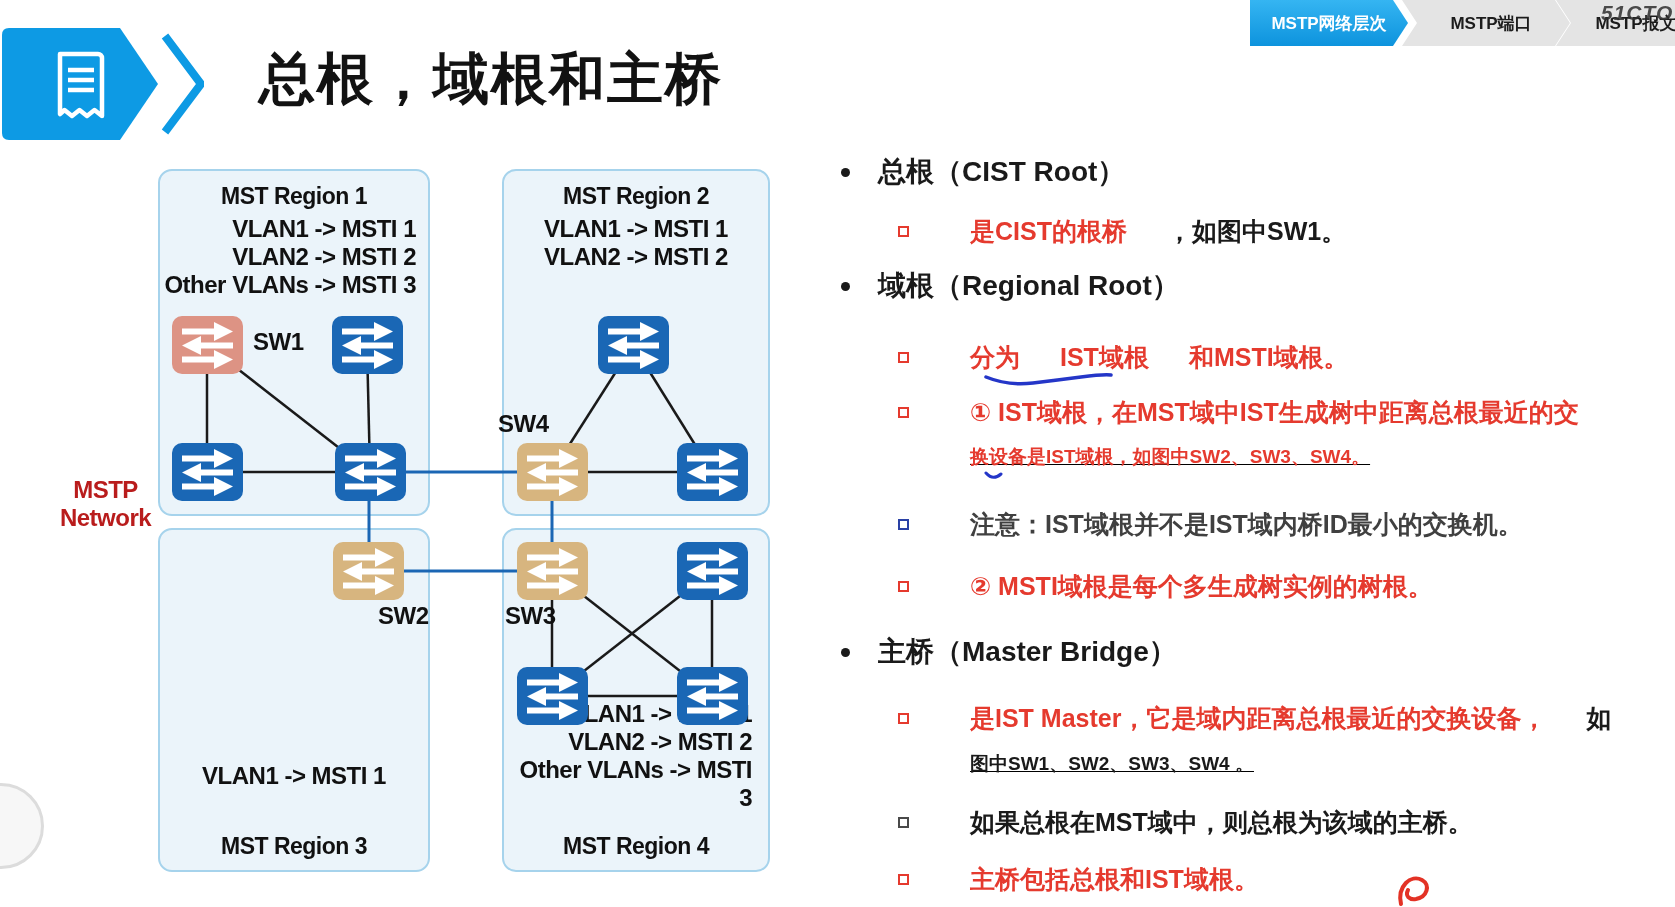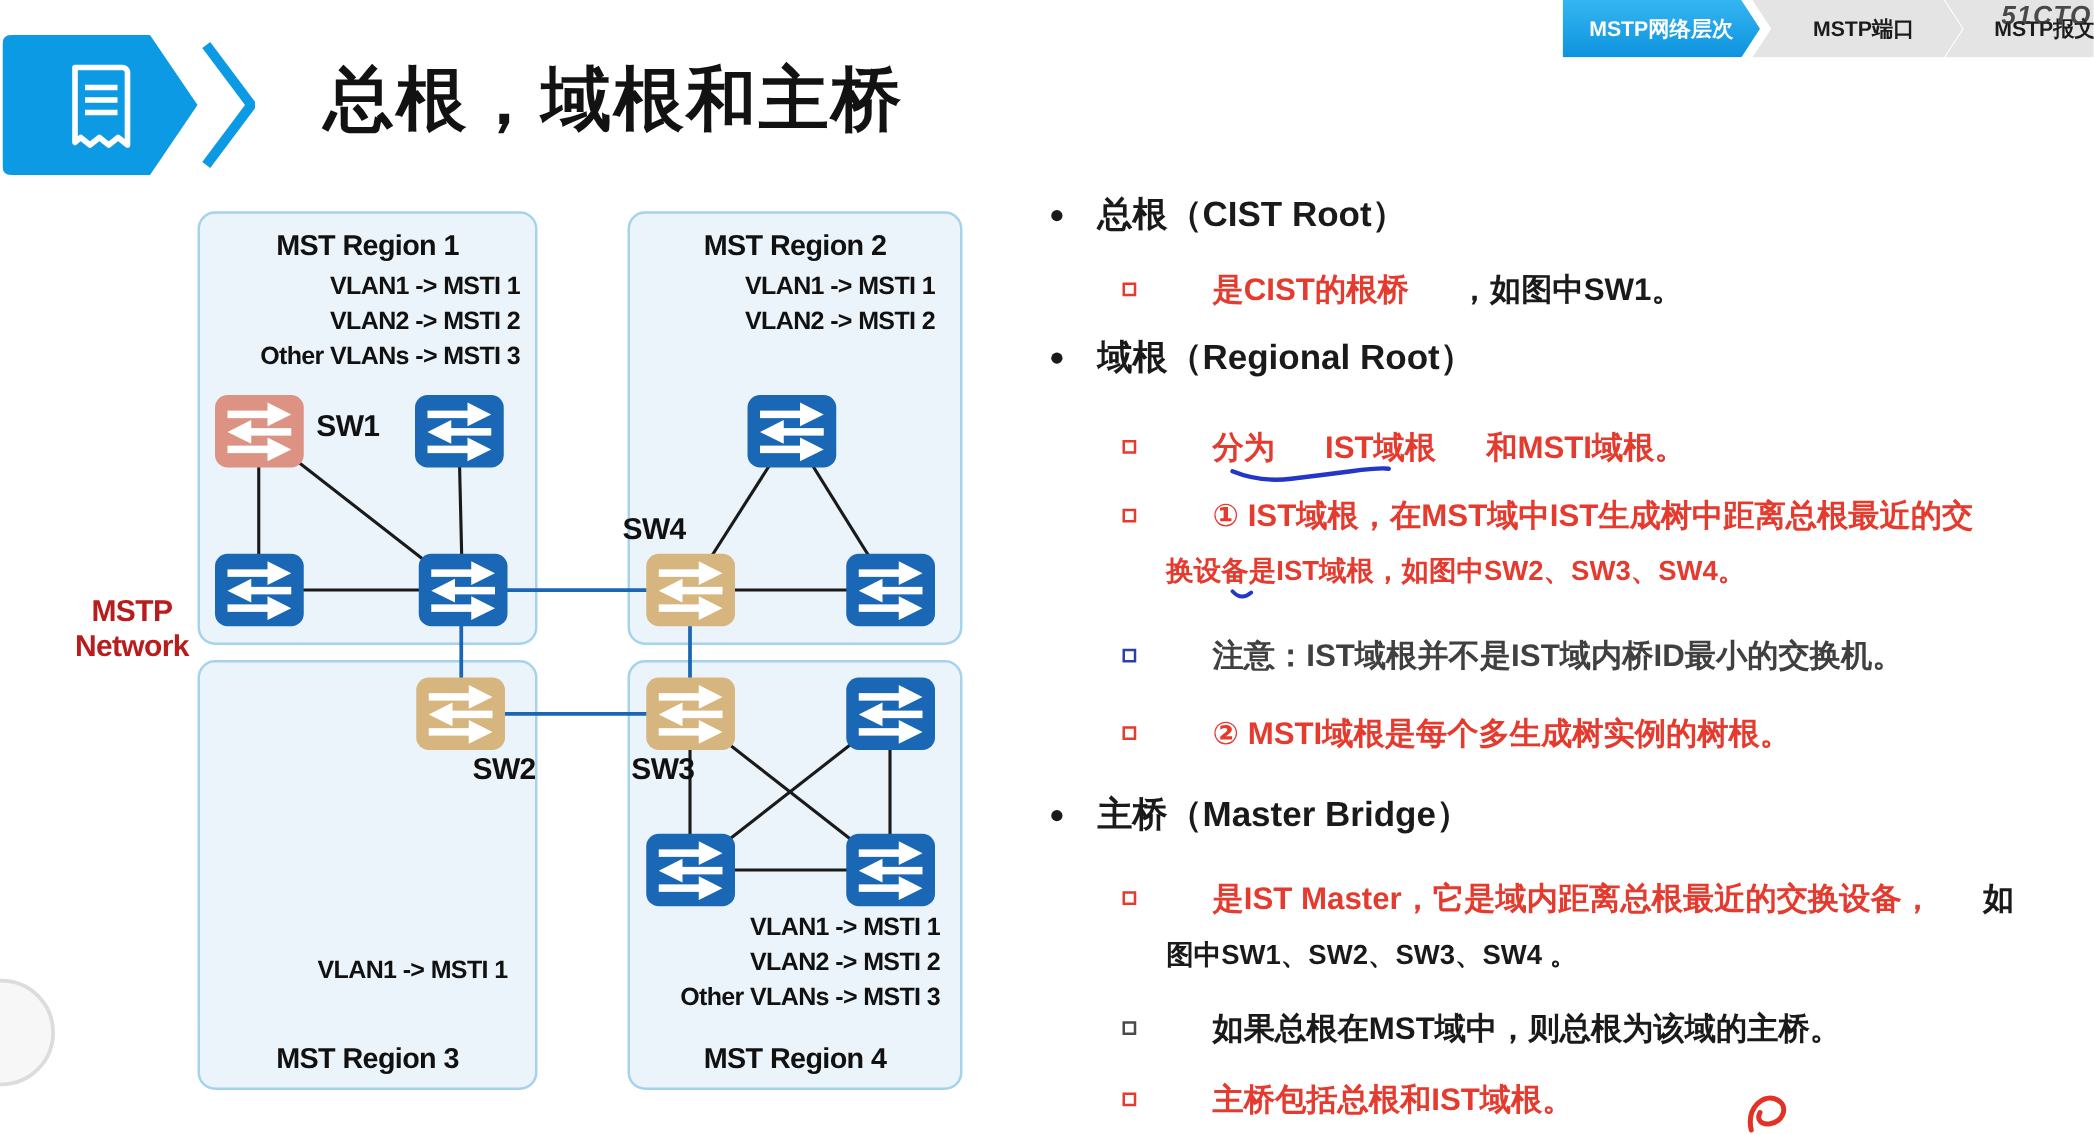--- a/index.html
+++ b/index.html
@@ -19,42 +19,42 @@
   
   .banner{position:absolute;left:2px;top:28px;}
   .page-title{position:absolute;left:215px;top:42px;font-size:56px;font-weight:800;color:#121212;
        letter-spacing:2px;white-space:nowrap;margin-left:44px;}
 
   
   .region{position:absolute;background:#ebf4fa;border:2px solid #a6d3ec;border-radius:14px;box-sizing:border-box;}
   .region-title{position:absolute;top:12px;left:0;width:100%;text-align:center;
        font-size:23px;font-weight:700;color:#111;letter-spacing:-0.5px;}
   .region-title.at-bottom{top:auto;bottom:10px;margin-top:19px;}
-  .mappings{position:absolute;font-size:20px;font-weight:700;color:#111;line-height:28px;letter-spacing:-0.5px;margin-left:36px;}
+  .mappings{position:absolute;font-size:24px;font-weight:700;color:#111;line-height:28px;letter-spacing:-0.5px;}
   .map-r{right:12px;top:44px;text-align:right;}
   .map-c{left:0;top:44px;width:100%;text-align:center;}
   .map-c3{left:0;bottom:80px;width:100%;text-align:center;}
   .map-r4{right:16px;bottom:58px;text-align:right;}
   .links{position:absolute;left:0;top:0;}
   .sw{position:absolute;width:71px;height:58px;border-radius:10px;}
   .sw svg{display:block;width:100%;height:100%;}
   .sw-blue{background:#1a67b5;}
   .sw-salmon{background:#dd9384;}
   .sw-tan{background:#d7b57f;}
   .sw-label{position:absolute;font-size:24px;font-weight:700;color:#111;letter-spacing:-0.5px;}
   .net-label{position:absolute;left:48px;top:476px;width:115px;text-align:center;
        font-size:24px;font-weight:700;color:#b91c1c;line-height:28px;letter-spacing:-0.5px;}
 
   
   .note{position:absolute;display:flex;align-items:center;font-weight:700;white-space:nowrap;}
   .l1{left:841px;height:44px;font-size:28px;color:#1a1a1a;}
   .l1 .dot{width:9px;height:9px;border-radius:50%;background:#1a1a1a;margin-right:28px;flex:none;}
   .l2{left:898px;height:42px;font-size:25px;gap:40px;}
   .l2 .sqm{width:7px;height:7px;border:2.5px solid #e53a2e;margin-right:21px;flex:none;background:transparent;}
-  .cont{left:933px;height:42px;font-size:22px;}
+  .cont{left:970px;height:42px;font-size:19px;text-decoration:underline;}
   .t-red{color:#e53a2e;}
   .t-blue{color:#404040;}
   .t-black{color:#1a1a1a;}
   .m-blue{border-color:#2a41a5 !important;}
   .m-gray{border-color:#4a4a4a !important;}
 
   .annot{position:absolute;}
   .corner-circle{position:absolute;left:-42px;top:783px;width:80px;height:80px;border-radius:50%;
        border:3px solid #dcdcdc;background:#f7f7f7;}
 </style>

